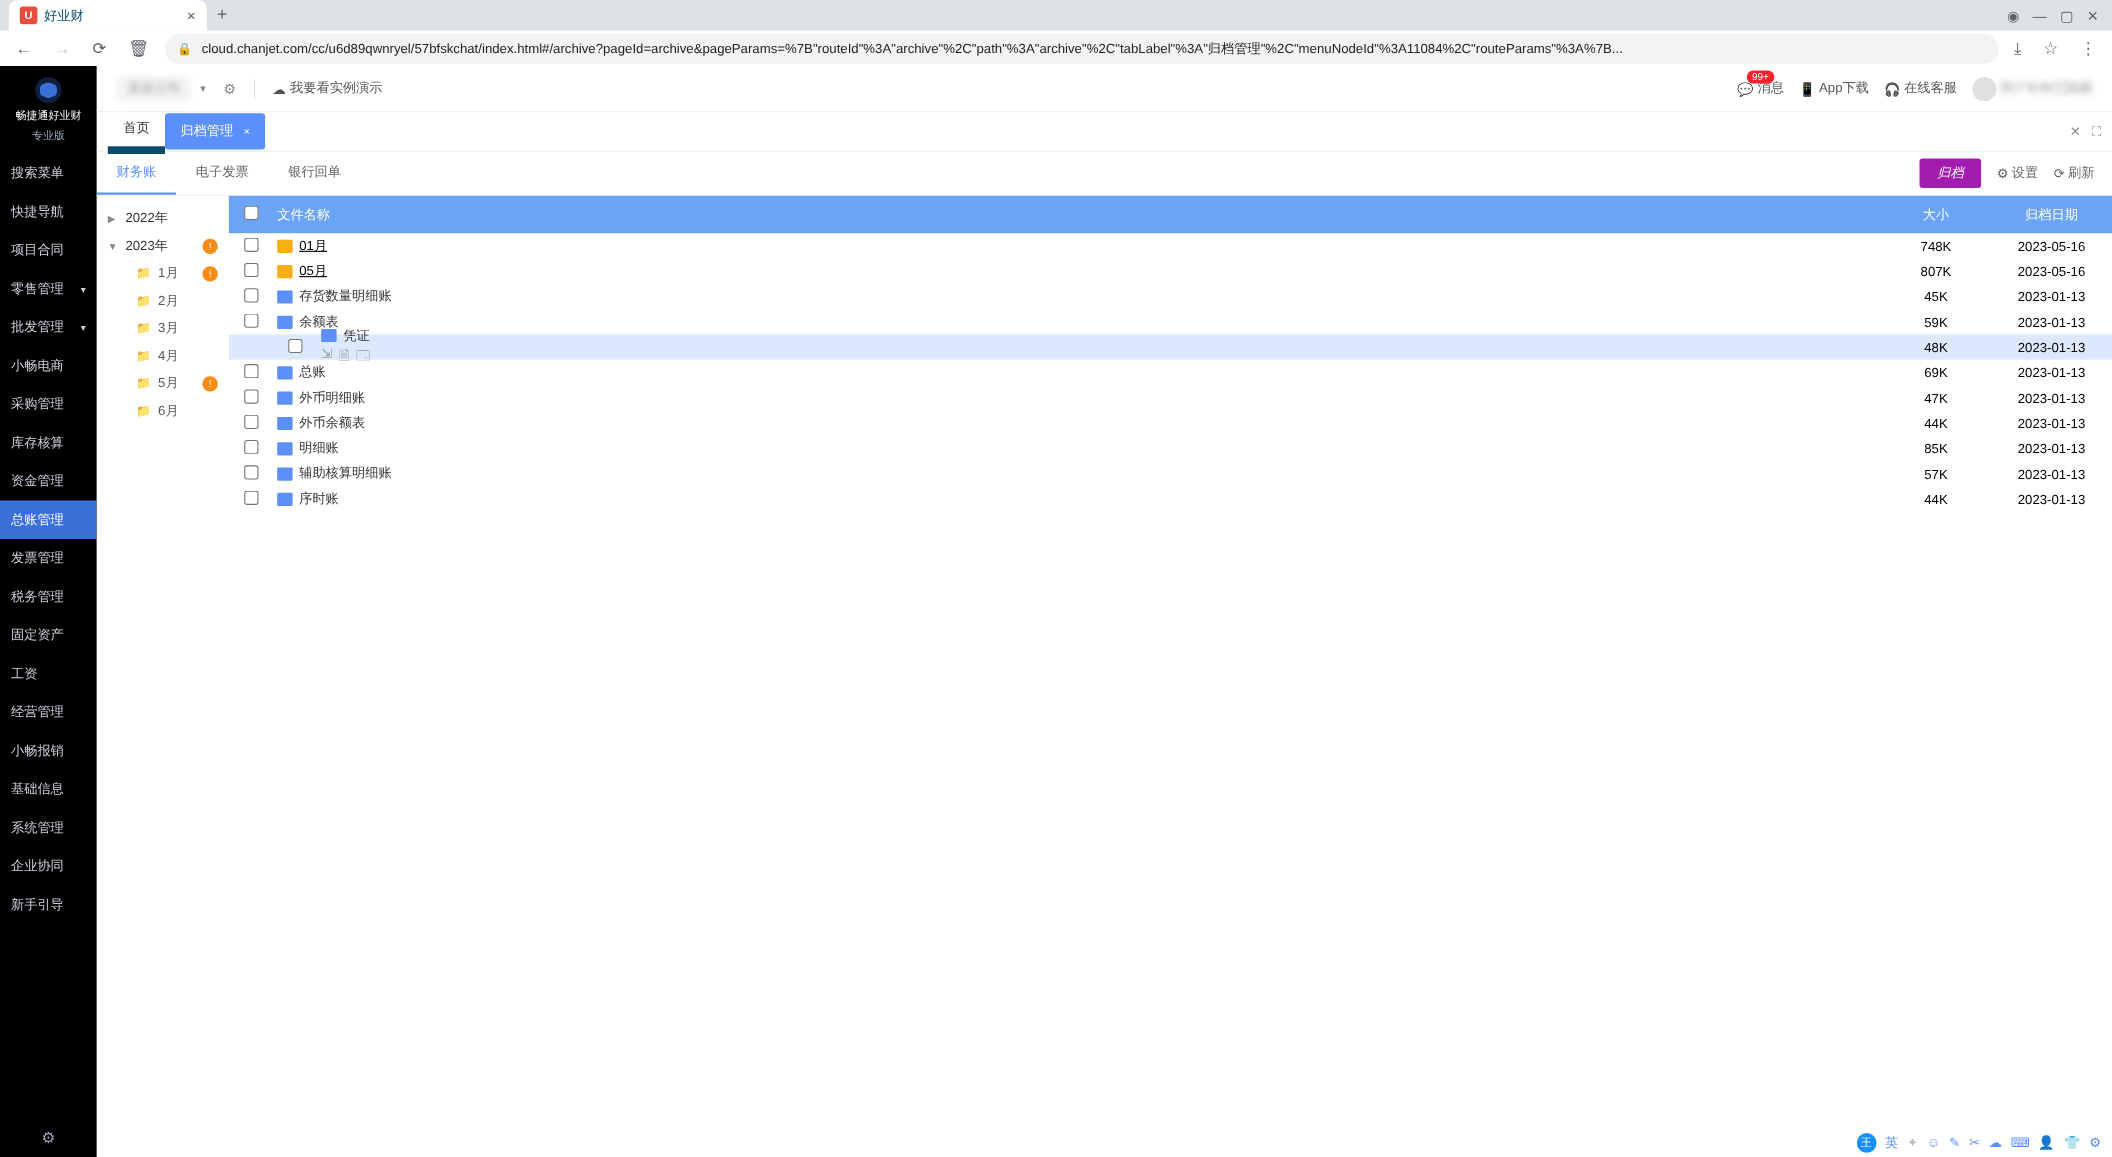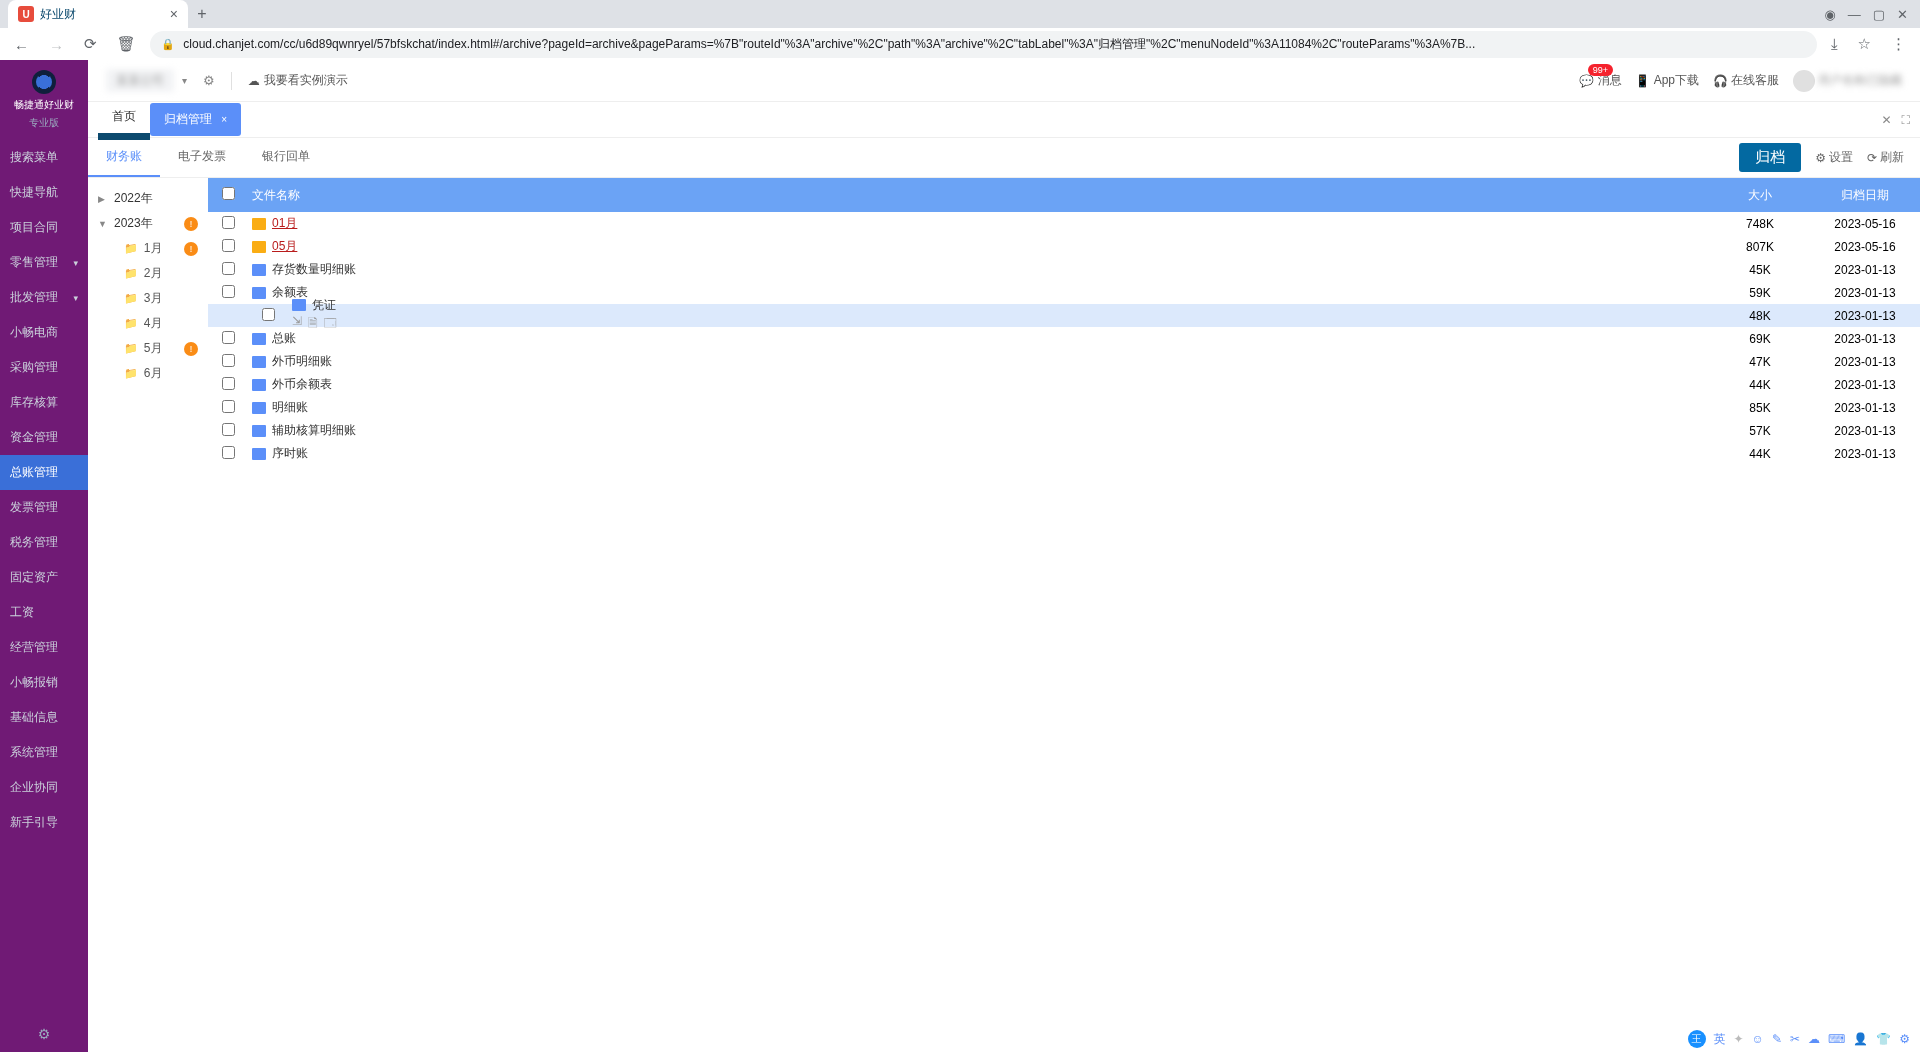--- a/index.html
+++ b/index.html
@@ -16,21 +16,21 @@
 .window-controls { margin-left: auto; display: flex; gap: 12px; padding-right: 12px; }
 .window-controls span { color: #5f6368; font-size: 13px; cursor: pointer; }
 .addr-bar { display: flex; align-items: center; height: 32px; padding: 4px 8px; gap: 8px; background: #fff; }
 .nav-btn { color: #5f6368; font-size: 15px; padding: 2px 6px; cursor: pointer; }
 .url-input { flex: 1; background: #f1f3f4; border-radius: 14px; padding: 5px 12px; display: flex; align-items: center; gap: 8px; font-size: 12px; color: #202124; overflow: hidden; }
 .url-lock { font-size: 11px; }
 .url-text { flex: 1; white-space: nowrap; overflow: hidden; text-overflow: ellipsis; }
 
 
 .app { display: flex; height: calc(100vh - 60px); }
-.sidebar { width: 88px; background: #701a75; color: #cbd2dc; display: flex; flex-direction: column; }
+.sidebar { width: 88px; background: #000000; color: #cbd2dc; display: flex; flex-direction: column; }
 .logo-area { padding: 10px 6px; display: flex; flex-direction: column; align-items: center; gap: 4px; }
 .logo-icon { width: 24px; height: 24px; background: radial-gradient(circle, #3a6fd8 40%, #0f1f3c 42%); border-radius: 50%; position: relative; }
 .logo-icon::before { content: ''; position: absolute; inset: 4px; border: 2px solid #3a6fd8; border-radius: 50%; border-top-color: transparent; border-bottom-color: transparent; }
 .logo-text { font-size: 10px; color: #fff; }
 .logo-sub { font-size: 10px; color: #9aa8bd; }
 .side-menu { flex: 1; overflow-y: auto; }
 .side-item { padding: 9px 10px; font-size: 12px; cursor: pointer; display: flex; align-items: center; justify-content: space-between; }
 .side-item.active { background: #3a6fd8; color: #fff; }
 .side-item .arrow { font-size: 9px; }
 .sidebar-footer { text-align: center; padding: 10px 0; color: #9aa8bd; font-size: 14px; }
@@ -53,21 +53,21 @@
 .tabs-bar { height: 36px; display: flex; align-items: center; padding: 0 10px; border-bottom: 1px solid #eee; gap: 0; }
 .page-tab { padding: 8px 14px; font-size: 12px; color: #666; cursor: pointer; position: relative; }
 .page-tab.home { color: #333; border-bottom: 7px solid #0c4a6e; }
 .page-tab.active { background: #5b8ff9; color: #fff; border-radius: 3px; }
 .page-tab .tab-x { margin-left: 6px; font-size: 10px; }
 .tabs-bar-right { margin-left: auto; display: flex; gap: 10px; color: #888; }
 .inner-tabs { display: flex; border-bottom: 1px solid #eee; }
 .inner-tab { padding: 10px 18px; font-size: 12px; color: #666; cursor: pointer; }
 .inner-tab.active { color: #5b8ff9; border-bottom: 2px solid #5b8ff9; }
 .action-bar { margin-left: auto; display: flex; align-items: center; gap: 14px; padding-right: 16px; }
-.primary-btn { background: #0369a1; color: #fff; padding: 5px 16px; border-radius: 3px; font-size: 15px; cursor: pointer; }
+.primary-btn { background: #a21caf; color: #fff; padding: 5px 16px; border-radius: 3px; font-size: 12px; cursor: pointer; font-style: italic; }
 .text-btn { color: #666; font-size: 12px; cursor: pointer; display: flex; align-items: center; gap: 3px; }
 
 .body-row { display: flex; flex: 1; }
 .year-tree { width: 120px; padding: 8px 0; }
 .tree-node { display: flex; align-items: center; padding: 4px 10px; font-size: 12px; cursor: pointer; gap: 6px; }
 .tree-node.year { font-weight: normal; color: #333; }
 .tree-node .tri { font-size: 9px; color: #888; width: 10px; }
 .tree-node.month { padding-left: 36px; color: #555; }
 .tree-node .badge-dot { width: 14px; height: 14px; border-radius: 50%; background: #fa8c16; margin-left: auto; color: #fff; font-size: 9px; display: flex; align-items: center; justify-content: center; }
 .tree-node .folder-i { color: #ccc; font-size: 11px; }
@@ -78,21 +78,21 @@
 .col-name { flex: 1; padding-left: 4px; }
 .col-size { width: 100px; text-align: center; }
 .col-date { width: 110px; text-align: center; }
 .table-row { display: flex; height: 23px; align-items: center; font-size: 12px; border-bottom: 0; }
 .table-row.highlighted { background: #dce9fc; padding-left: 40px; }
 .table-row input[type=checkbox] { margin: 0 auto; }
 .file-icon { width: 14px; height: 12px; display: inline-block; margin-right: 6px; vertical-align: middle; }
 .file-icon.folder { background: #faad14; border-radius: 1px; }
 .file-icon.doc { background: #5b8ff9; border-radius: 1px; }
 .file-name { color: #333; }
-.file-name.link { color: #b91c1c; text-decoration: underline; }
+.file-name.link { color: #000000; text-decoration: underline; }
 .row-actions { color: #999; padding-right: 10px; display: none; gap: 6px; }
 .table-row.highlighted .row-actions { display: flex; }
 
 .ime-bar { position: fixed; bottom: 4px; right: 10px; display: flex; align-items: center; gap: 8px; font-size: 12px; }
 .ime-bar .circle { width: 18px; height: 18px; border-radius: 50%; background: #1890ff; color: #fff; display: flex; align-items: center; justify-content: center; font-size: 10px; }
 .ime-bar span { color: #5b8ff9; }
 .ime-bar .icon-g { color: #bbb; }
 </style>
 </head>
 <body>

